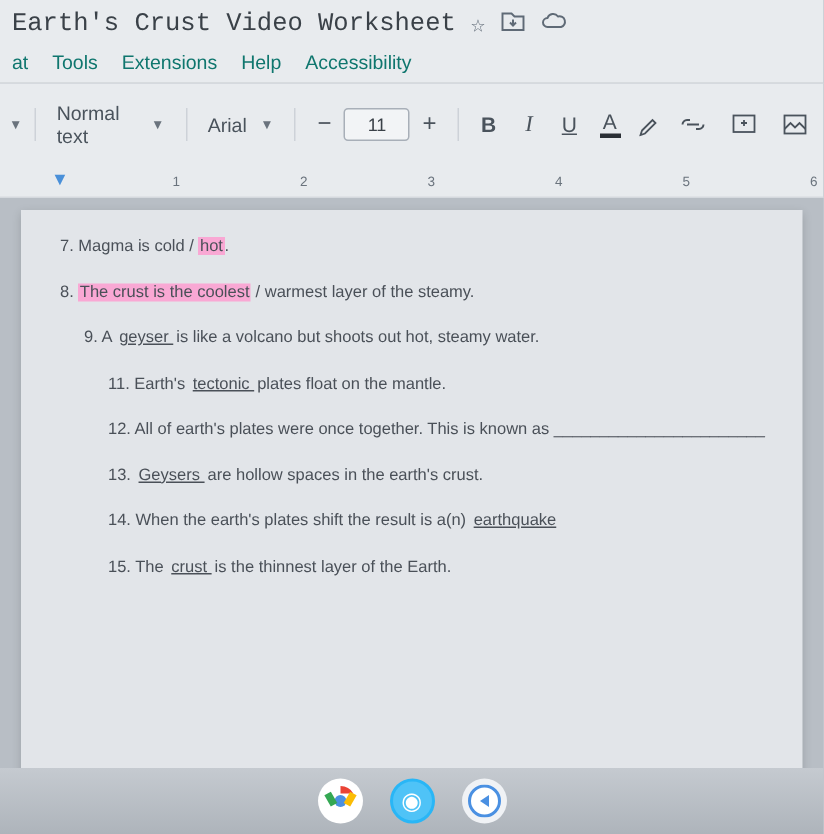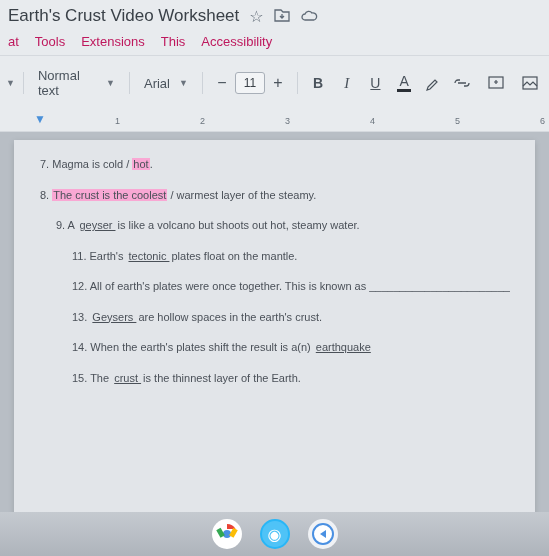--- a/index.html
+++ b/index.html
@@ -13,39 +13,40 @@
 }
 .header {
   background: #e8ebee;
   padding: 6px 8px 0 8px;
 }
 .title-row {
   display: flex;
   align-items: center;
   gap: 10px;
   padding-bottom: 4px;
+  font-family: Liberation Mono, monospace;
 }
 .doc-title {
   font-size: 17px;
   color: #3a4148;
   font-weight: 400;
 }
 .title-icon {
   color: #5f6a76;
   font-size: 15px;
 }
 .star-icon { font-size: 16px; }
 .menu-bar {
   display: flex;
   gap: 16px;
   padding: 4px 0 6px 0;
 }
 .menu-item {
   font-size: 13px;
-  color: #be185d;
+  color: #0f766e;
 }
 .toolbar {
   background: #e8ebee;
   border-top: 1px solid #d5d9de;
   display: flex;
   align-items: center;
   padding: 8px 6px;
   gap: 4px;
 }
 .toolbar-sep {
@@ -83,21 +84,21 @@
   width: 22px;
   height: 22px;
   display: flex;
   align-items: center;
   justify-content: center;
   color: #4a535c;
   font-size: 16px;
 }
 .size-input {
   border: 1px solid #a8afb8;
-  width: 30px;
+  width: 44px;
   height: 22px;
   text-align: center;
   font-size: 12px;
   background: #f2f4f6;
   color: #3a4148;
   border-radius: 3px;
 }
 .fmt-btn {
   width: 26px;
   height: 26px;
@@ -206,21 +207,21 @@
     <span class="title-icon">
       <svg width="18" height="12" viewBox="0 0 18 12">
           <path d="M5 10 a3 3 0 0 1 0 -6 a4 4 0 0 1 7 -1 a3 3 0 0 1 2 7 z" fill="none" stroke="#5f6a76" stroke-width="1.3"></path>
         </svg>
     </span>
   </div>
   <div class="menu-bar">
     <span class="menu-item">at</span>
     <span class="menu-item">Tools</span>
     <span class="menu-item">Extensions</span>
-    <span class="menu-item">This</span>
+    <span class="menu-item">Help</span>
     <span class="menu-item">Accessibility</span>
   </div>
 </div>
 
 <div class="toolbar">
   <span class="caret-down">▼</span>
   <div class="toolbar-sep"></div>
   <div class="style-select">
     <span>Normal text</span>
     <span class="caret-down">▼</span>

